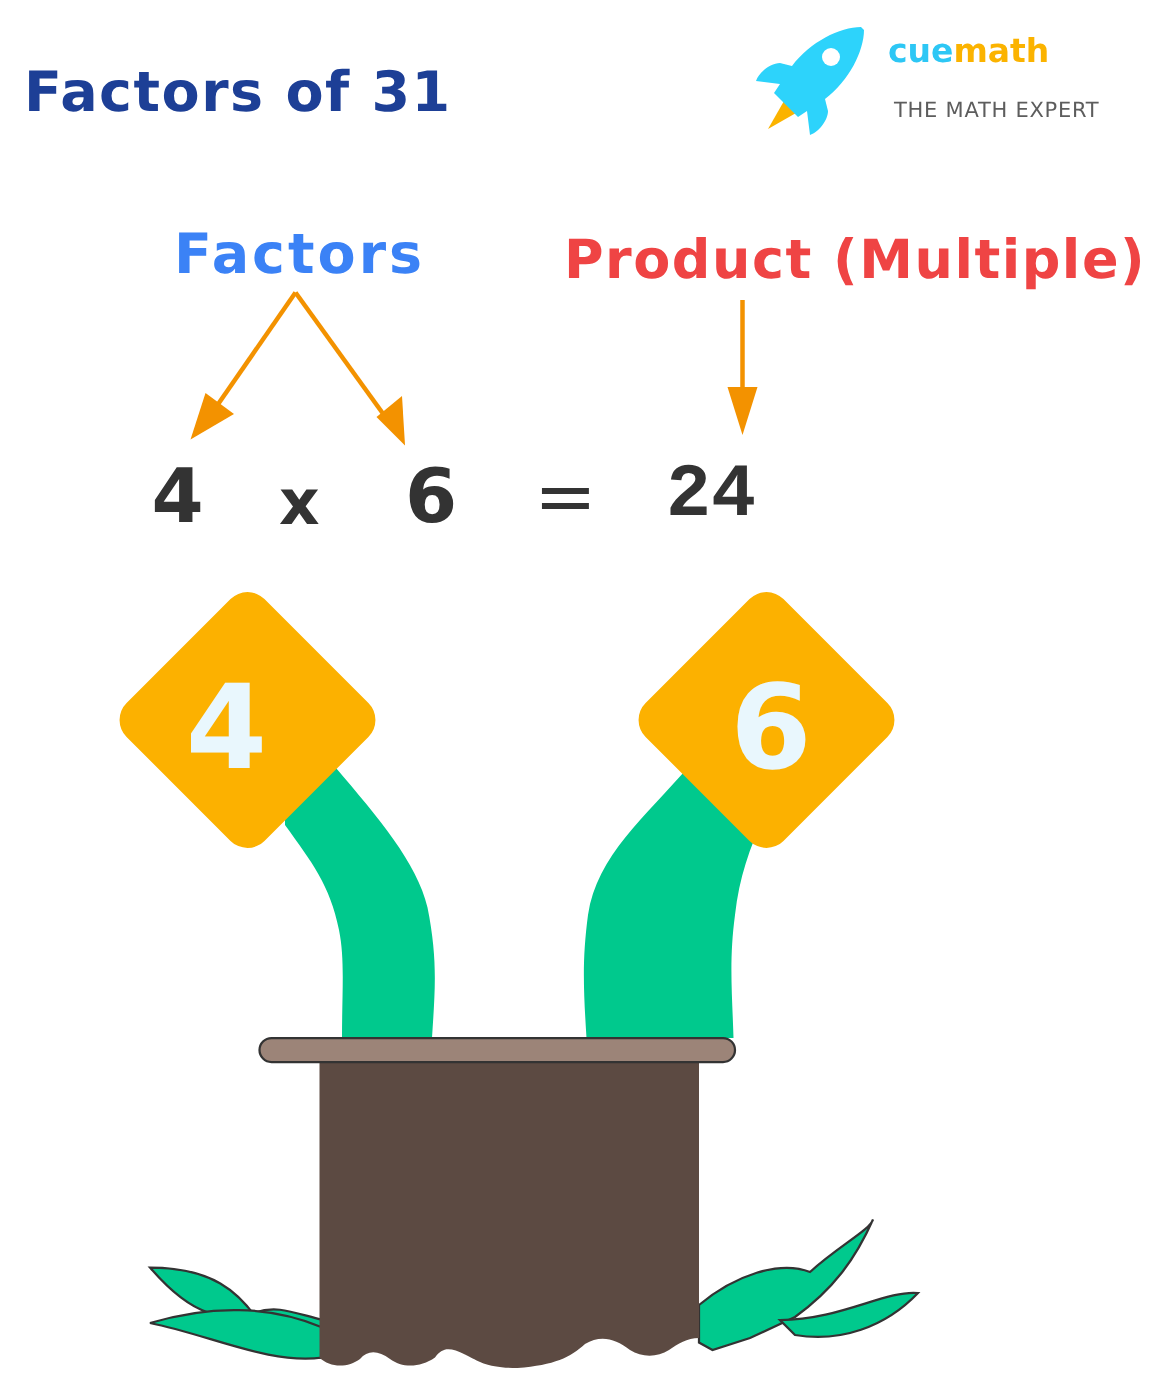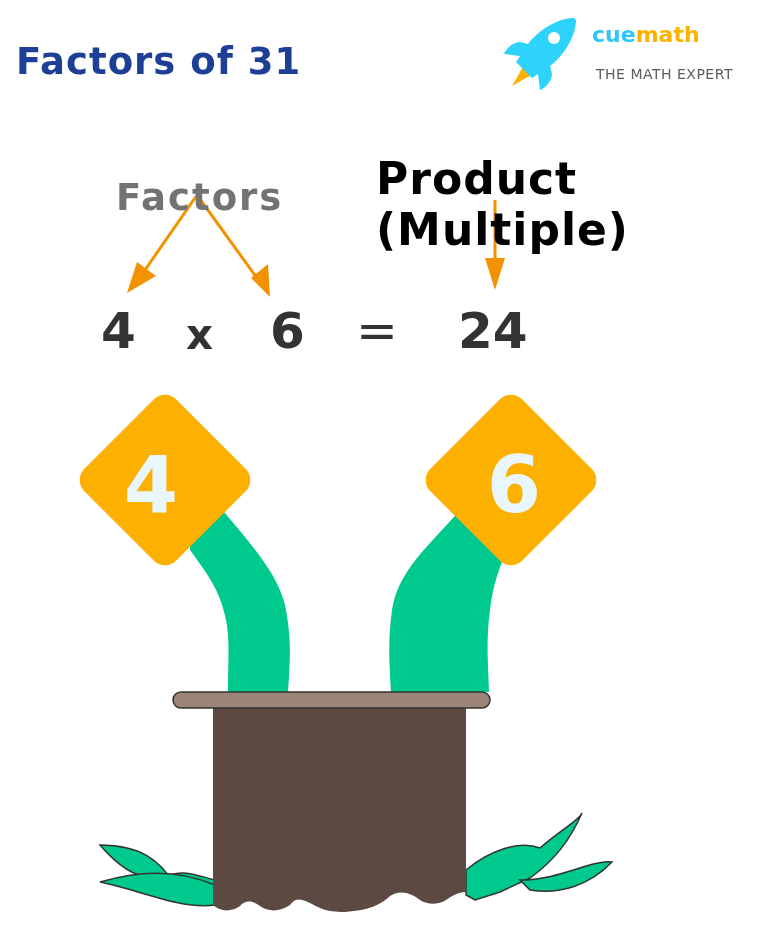--- a/index.html
+++ b/index.html
@@ -4,28 +4,28 @@
 <style>
   html, body { margin: 0; padding: 0; background: #ffffff; }
   body { width: 778px; height: 925px; position: relative; overflow: hidden;
          font-family: "DejaVu Sans", sans-serif; }
   .abs { position: absolute; }
   #title { left: 16px; top: 40px; font-size: 37px; font-weight: bold; color: #1d3f96; letter-spacing: 1px; }
   #brand-name { left: 592px; top: 22px; font-size: 22px; font-weight: bold; letter-spacing: 0px; }
   #brand-name .cue { color: #2dc7f5; }
   #brand-name .math { color: #fbb300; }
   #tagline { left: 596px; top: 66px; font-size: 14px; color: #5d5d5d; letter-spacing: 0.5px; }
-  #factors-label { left: 116px; top: 148px; font-size: 37px; font-weight: bold; color: #737373; letter-spacing: 2px; margin-top: 28px; }
-  #product-label { left: 376px; top: 153px; font-size: 44px; font-weight: bold; color: #000000; letter-spacing: 1px; }
+  #factors-label { left: 116px; top: 148px; font-size: 37px; font-weight: bold; color: #3b82f6; letter-spacing: 2px; }
+  #product-label { left: 376px; top: 153px; font-size: 36px; font-weight: bold; color: #ef4444; letter-spacing: 1px; }
   .eq { top: 302px; font-size: 50px; font-weight: bold; color: #333333; }
   #eq-a { left: 101px; }
   #eq-op { left: 186px; font-size: 42px; top: 310px; }
   #eq-b { left: 270px; }
   #eq-eq { left: 356px; font-weight: normal; }
-  #eq-c { left: 458px; }
+  #eq-c { left: 444px; font-family: Liberation Mono, monospace; }
   svg.art { position: absolute; left: 0; top: 0; }
   .tile-num { font-size: 78px; font-weight: bold; fill: #e9f7fd; font-family: "DejaVu Sans", sans-serif; }
 </style>
 </head>
 <body>
 
 <div id="title" class="abs">Factors of 31</div>
 
 <svg class="art" width="778" height="925">
 

